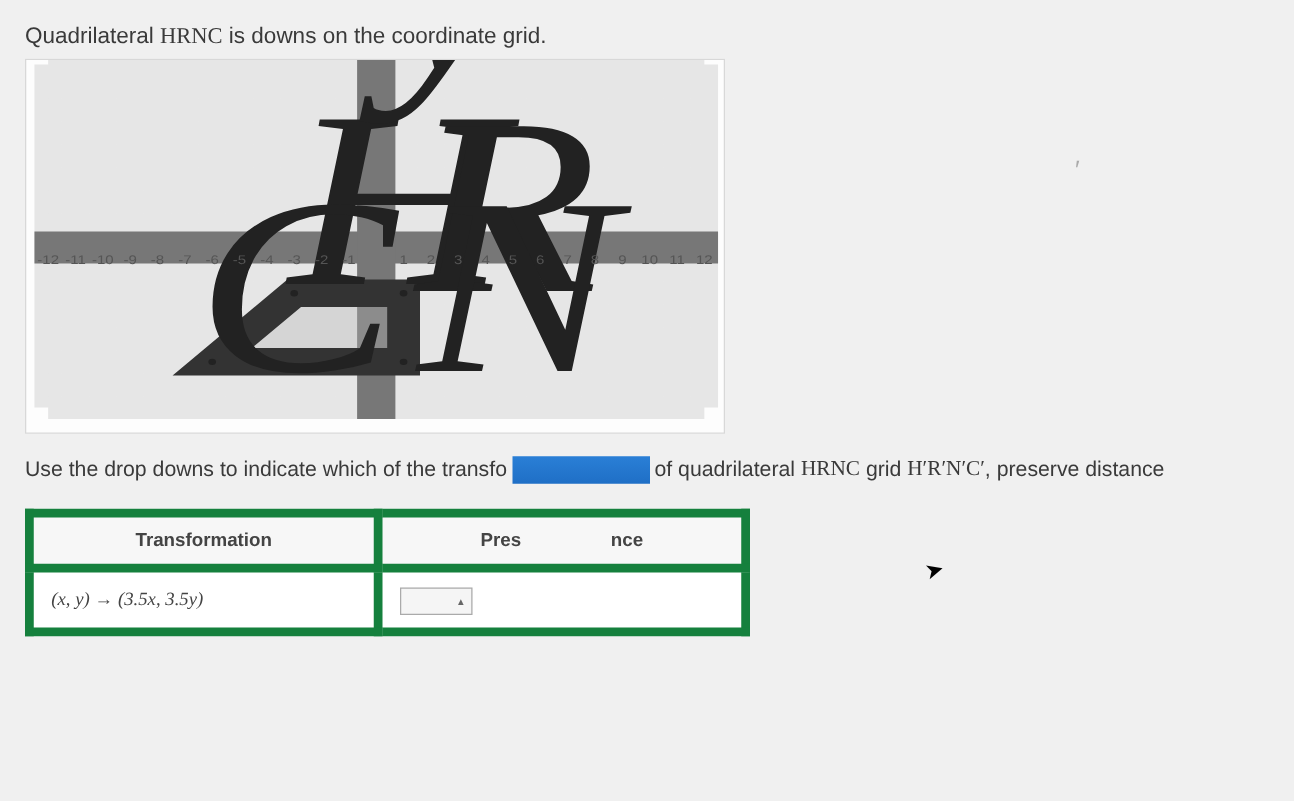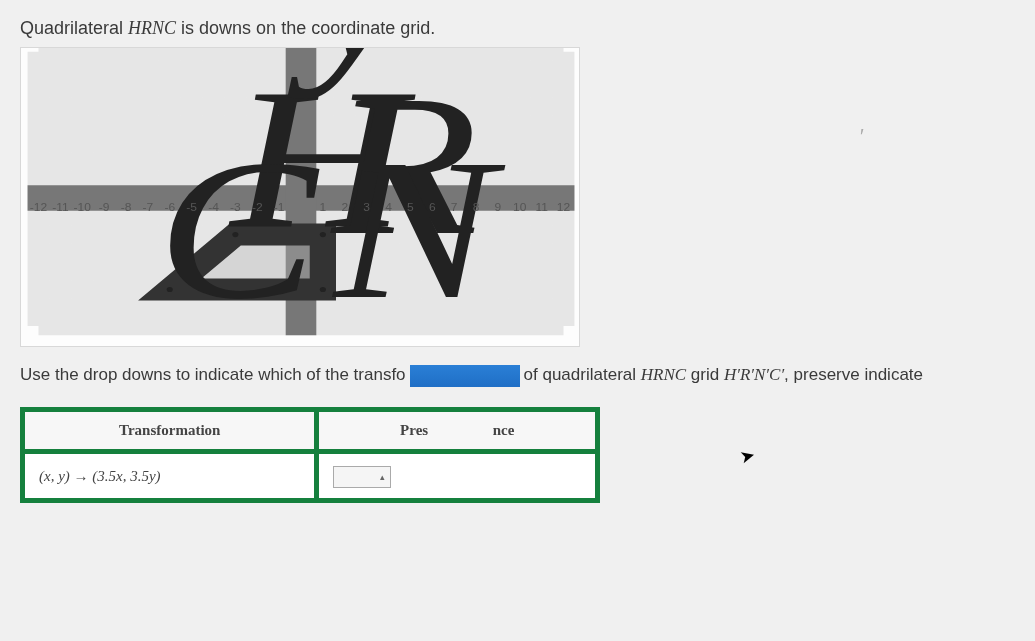--- a/index.html
+++ b/index.html
@@ -18,21 +18,21 @@
     background: #f0f0f0;
     width: 1035px;
     height: 641px;
     padding: 18px 20px;
     position: relative;
   }
   .prompt {
     font-size: 18px;
     margin-bottom: 8px;
   }
-  .ital { font-style: italic; font-family: 'Times New Roman', serif; margin-top: 28px; }
+  .ital { font-family: 'Times New Roman', serif; margin-top: 28px; }
   .graph {
     width: 560px;
     height: 300px;
     background: #fdfdfd;
     position: relative;
     border: 1px solid #d8d8d8;
     margin-bottom: 18px;
   }
   .grid line.minor { stroke: #e6e6e6; stroke-width:1; }
   .grid line.axis { stroke: #777; stroke-width:1.4; }
@@ -50,25 +50,24 @@
     background: linear-gradient(#2a7fd6,#1f6fc6);
     margin: 0 4px;
   }
   .tbl {
     border-collapse: collapse;
     background: #fff;
     box-shadow: inset 0 0 0 1px #bcbcbc;
     width: 580px;
   }
   .tbl th, .tbl td {
-    border: 5px solid #15803d;
+    border: 7px solid #15803d;
     padding: 10px 14px;
     font-size: 15px;
     color:#444;
-    font-family:Liberation Serif, serif;
   }
   .tbl th {
     font-weight: bold;
     background: #f7f7f7;
   }
   .mathcell { font-family: 'Times New Roman', serif; font-style: italic; }
   .dd {
     display:inline-flex; align-items:center; justify-content:space-between;
     width: 58px; height:22px; border:1px solid #aaa; background:#f5f5f5;
     padding:0 6px; font-size:11px; color:#555;
@@ -189,21 +188,21 @@
             <text x="9" y="0" text-anchor="middle">9</text>
             <text x="10" y="0" text-anchor="middle">10</text>
             <text x="11" y="0" text-anchor="middle">11</text>
             <text x="12" y="0" text-anchor="middle">12</text>
         </g>
       </g>
     </svg>
   </div>
 
   <div class="instr">
-    <span>Use the drop downs to indicate which of the transfo</span><span class="gap"></span><span>of quadrilateral </span><span class="ital">HRNC</span><span> grid </span><span class="ital">H′R′N′C′</span><span>, preserve indicate</span>
+    <span>Use the drop downs to indicate which of the transfo</span><span class="gap"></span><span>of quadrilateral </span><span class="ital">HRNC</span><span> grid </span><span class="ital">H′R′N′C′</span><span>, preserve distance</span>
   </div>
 
   <table class="tbl">
     <tbody>
         <tr>
       <th>Transformation</th>
       <th>
         <span>Pres</span><span style="visibility:hidden">erve Dista</span><span>nce</span>
       </th>
     </tr>

